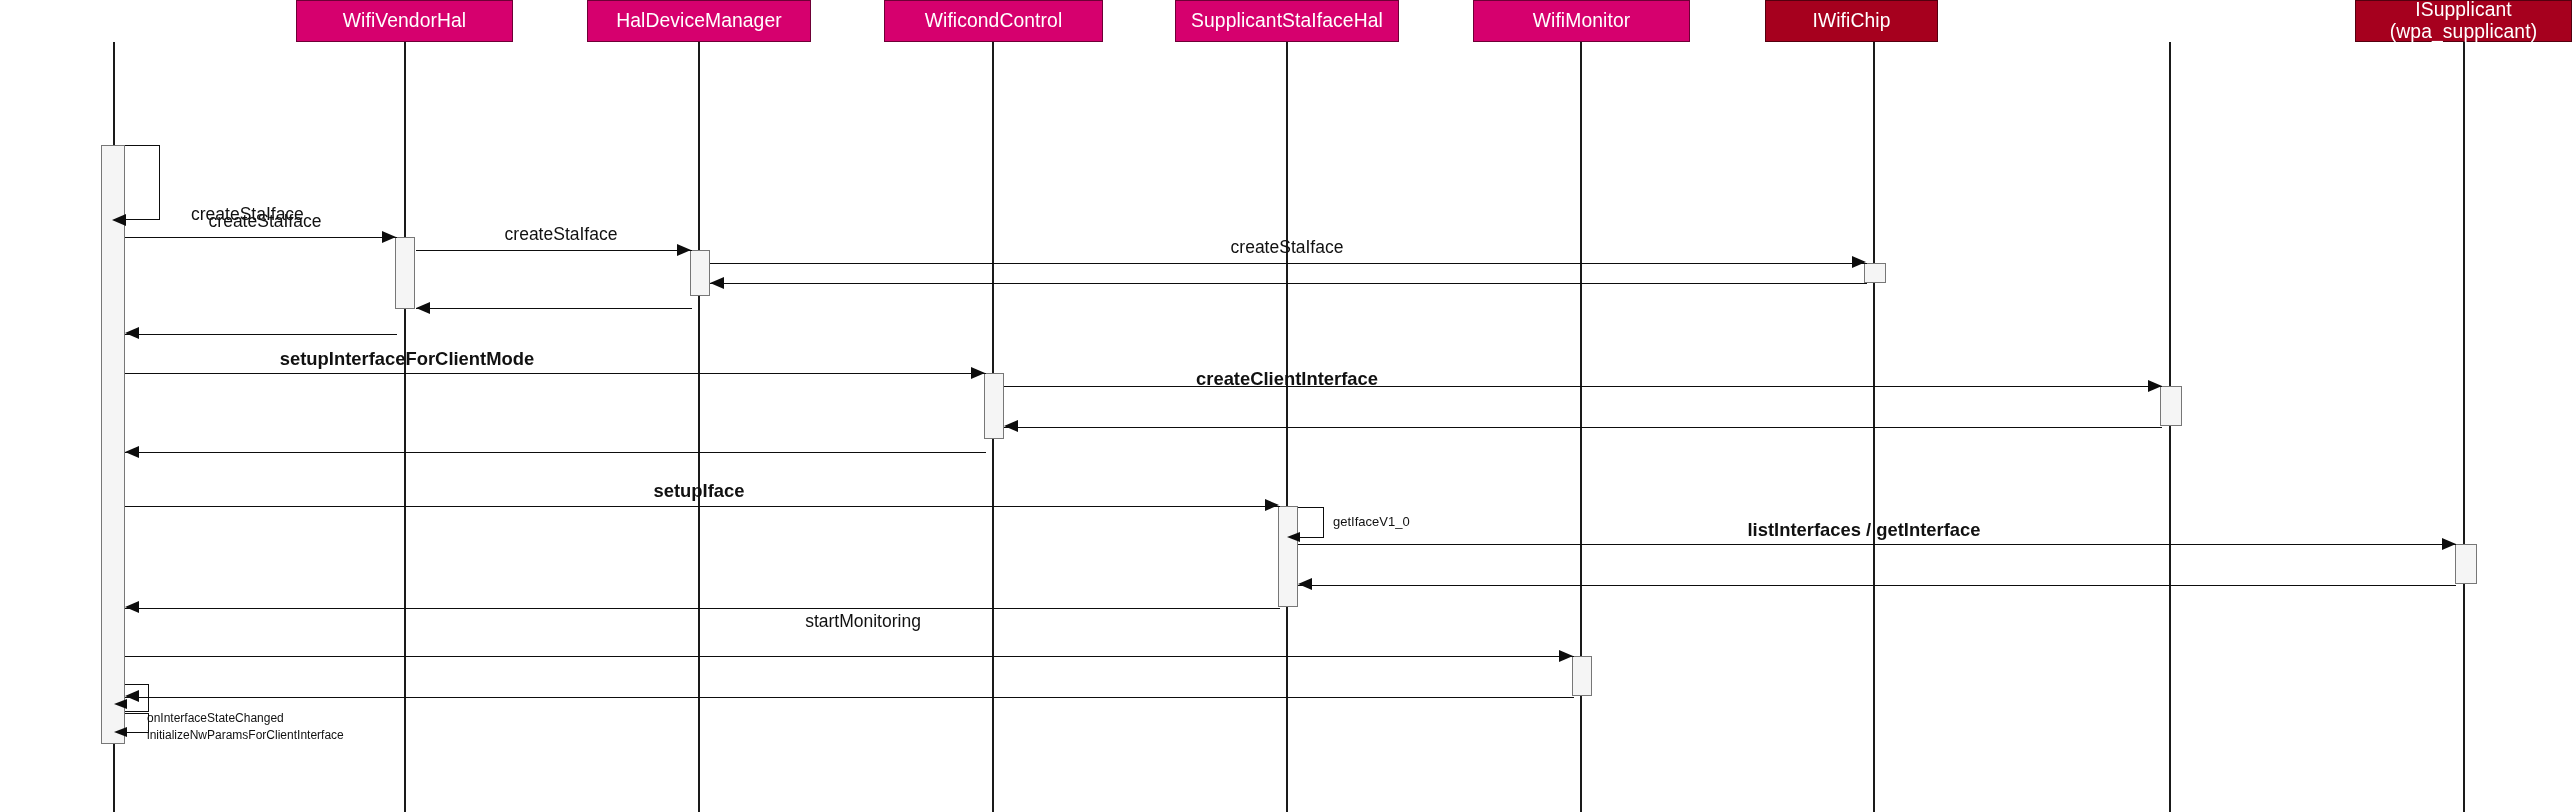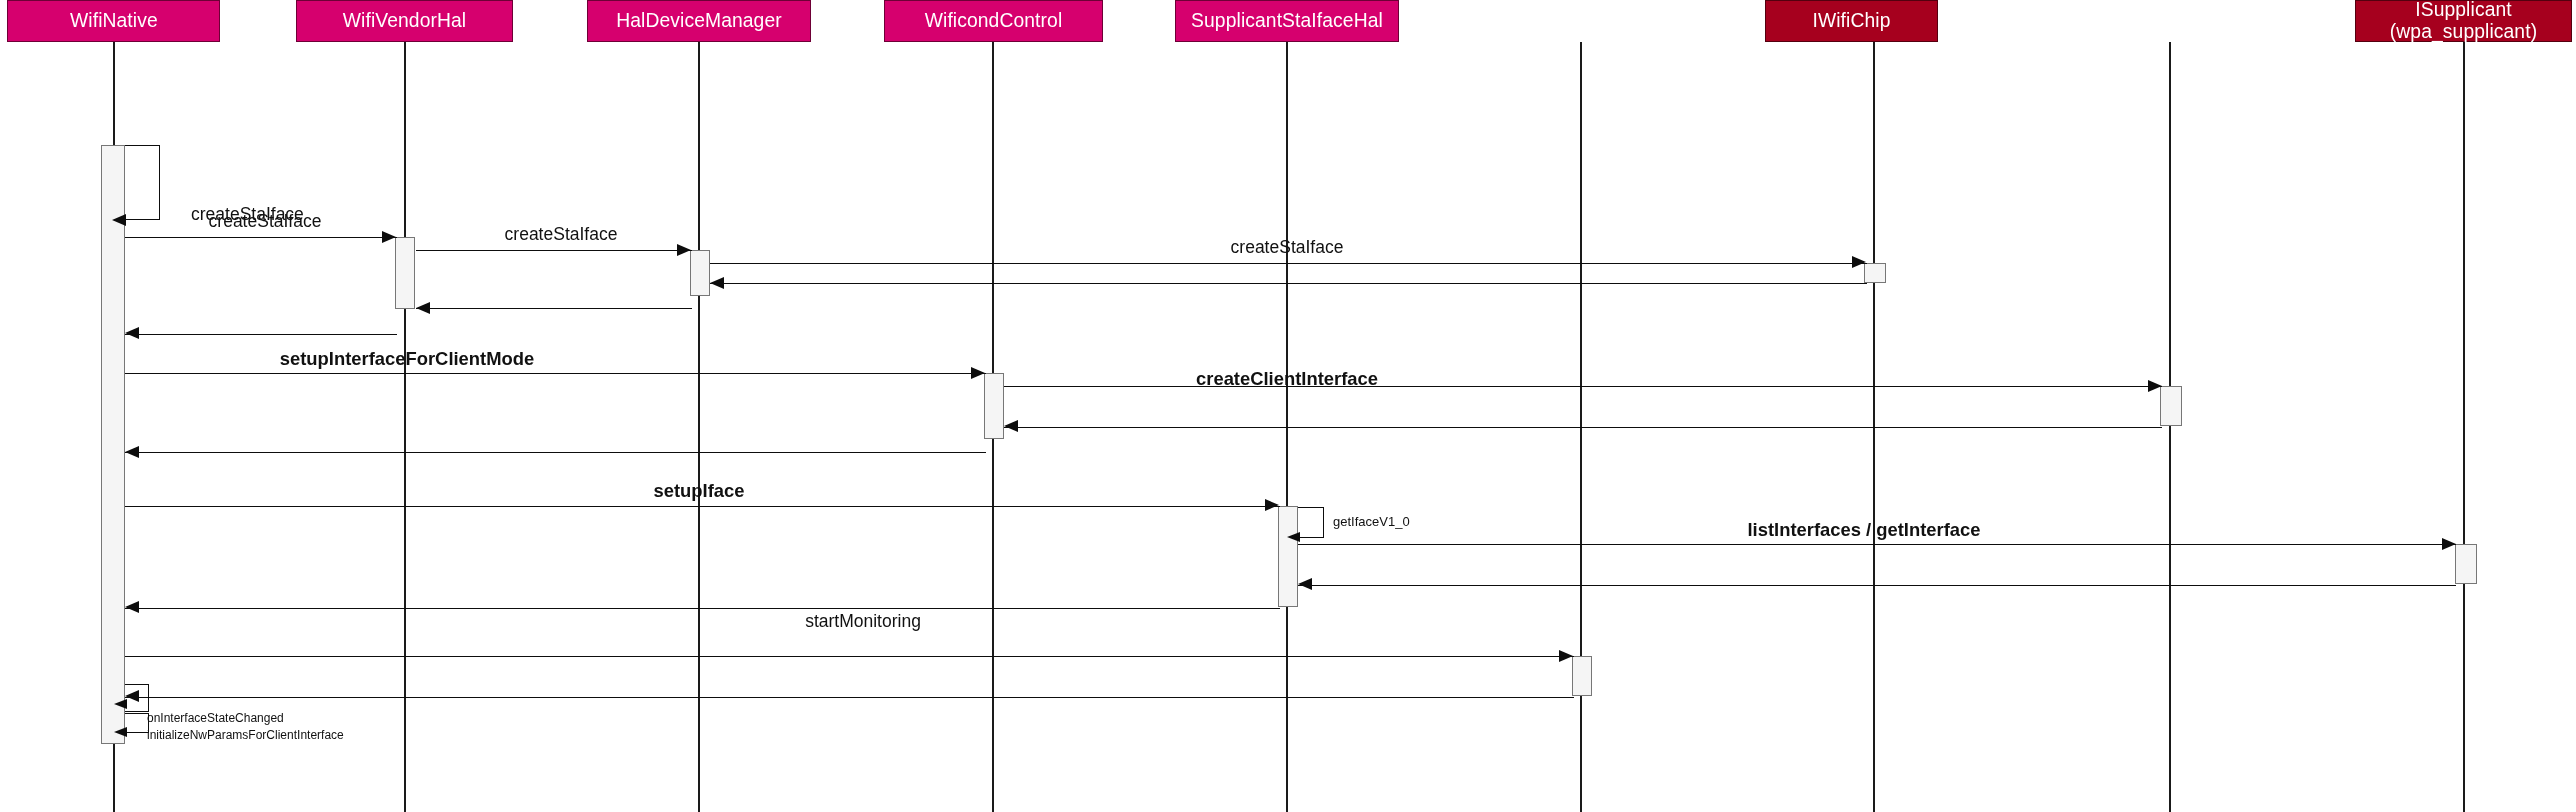--- a/index.html
+++ b/index.html
@@ -87,30 +87,30 @@
   <div class="lifeline" style="left:113px; top:42px; height:770px;"></div>
   <div class="lifeline" style="left:404px; top:42px; height:770px;"></div>
   <div class="lifeline" style="left:698px; top:42px; height:770px;"></div>
   <div class="lifeline" style="left:992px; top:42px; height:770px;"></div>
   <div class="lifeline" style="left:1286px; top:42px; height:770px;"></div>
   <div class="lifeline" style="left:1580px; top:42px; height:770px;"></div>
   <div class="lifeline" style="left:1873px; top:42px; height:770px;"></div>
   <div class="lifeline" style="left:2169px; top:42px; height:770px;"></div>
   <div class="lifeline" style="left:2463px; top:42px; height:770px;"></div>
 
-  <div class="participant pink" style="left:7.4px; top:0px; width:213px; height:42px;">WifiNative</div>
 
   <div class="participant pink" style="left:296px; top:0px; width:217px; height:42px;">WifiVendorHal</div>
 
   <div class="participant pink" style="left:587px; top:0px; width:224px; height:42px;">HalDeviceManager</div>
 
   <div class="participant pink" style="left:884px; top:0px; width:219px; height:42px;">WificondControl</div>
 
   <div class="participant pink" style="left:1175px; top:0px; width:224px; height:42px;">SupplicantStaIfaceHal</div>
 
+  <div class="participant pink" style="left:1473px; top:0px; width:217px; height:42px;">WifiMonitor</div>
 
   <div class="participant dark" style="left:1765px; top:0px; width:173px; height:42px;">IWifiChip</div>
 
 
   <div class="participant dark" style="left:2355px; top:0px; width:217px; height:42px;">ISupplicant
 (wpa_supplicant)</div>
 
   <div class="activation" style="left:101px; top:145px; width:24px; height:599px;"></div>
 
   <div class="activation" style="left:395px; top:237px; width:20px; height:72px;"></div>

